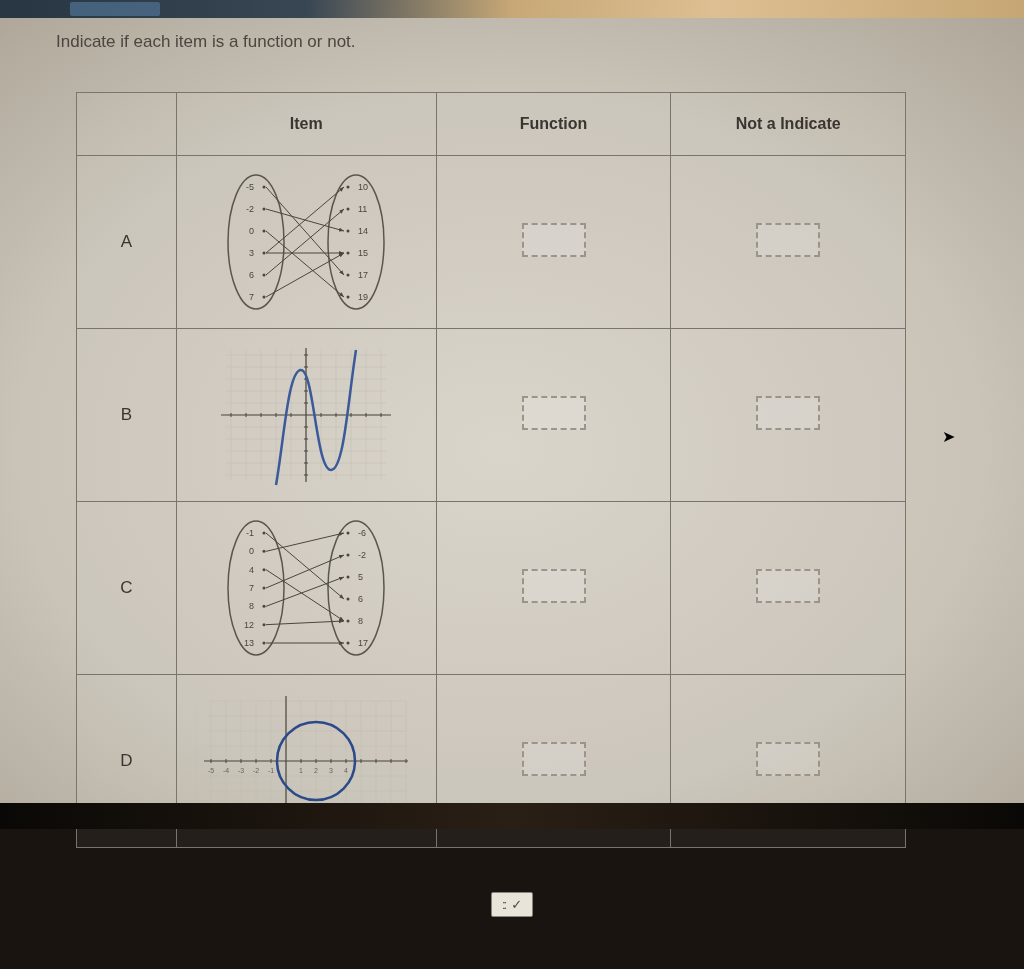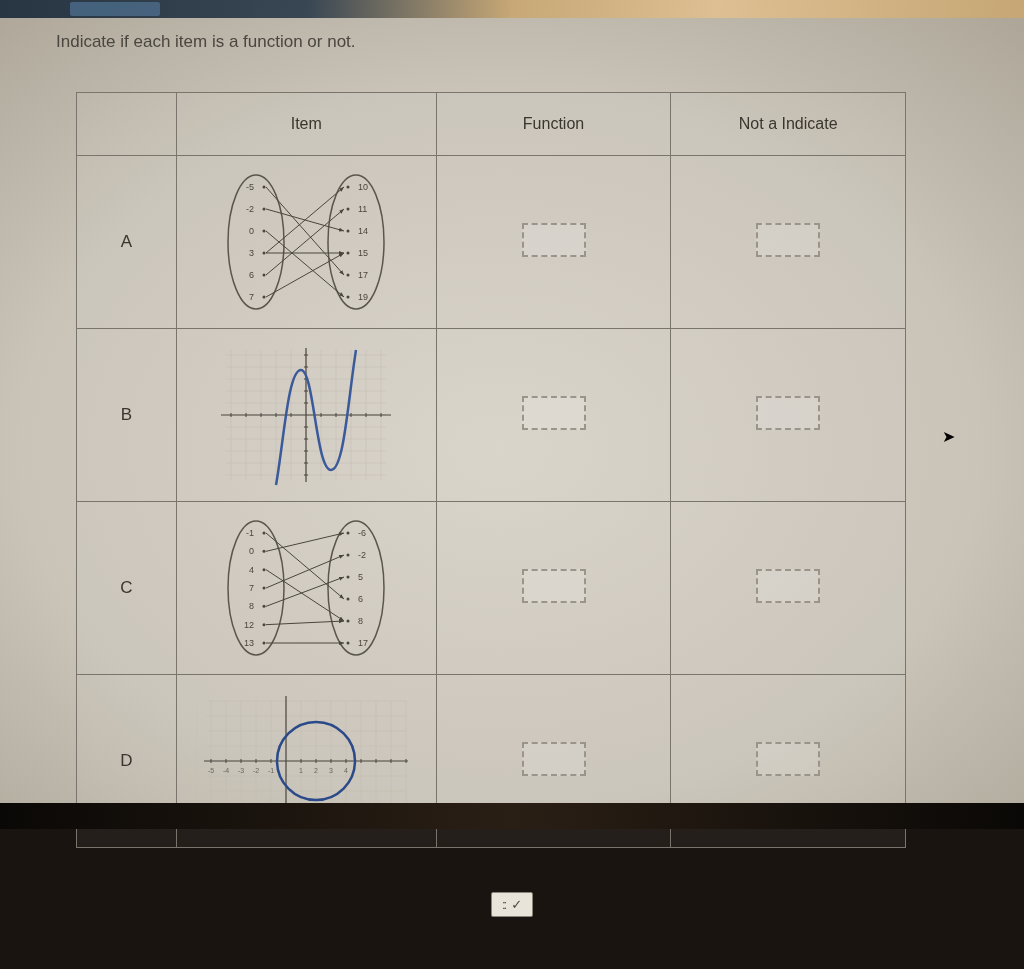--- a/index.html
+++ b/index.html
@@ -3,21 +3,21 @@
 <meta charset="utf-8">
 <style>
   html,body{margin:0;padding:0;width:1024px;height:969px;font-family:Verdana,Geneva,sans-serif;background:#1a1410;overflow:hidden}
   .page{position:relative;width:1024px;height:829px;background:radial-gradient(ellipse 800px 600px at 500px 450px,#d8d3c9 0%,#c9c3b8 60%,#aba496 100%)}
   .topbar{position:absolute;top:0;left:0;right:0;height:18px;background:linear-gradient(90deg,#1a2a3a 0%,#2a3a4a 30%,#c8a670 50%,#e0c090 70%,#c8a670 100%);opacity:.9}
   .tabbit{position:absolute;top:2px;left:70px;width:90px;height:14px;background:#3a5a7a;border-radius:2px}
   .prompt{position:absolute;top:32px;left:56px;color:#4a4640;font-size:17px}
   .tablewrap{position:absolute;top:92px;left:76px;width:830px}
   table.main{border-collapse:collapse;width:100%;background:rgba(255,255,255,.05)}
   table.main td,table.main th{border:1px solid #7a756c;vertical-align:middle;text-align:center}
-  th{font-weight:normal;color:#3a362f;font-size:16px;height:60px}
+  th{font-weight:bold;color:#3a362f;font-size:16px;height:60px}
   col.c0{width:100px}
   col.c1{width:260px}
   col.c2{width:235px}
   col.c3{width:235px}
   td.rowlabel{color:#3a362f;font-size:17px}
   td.itemcell,td.dropcell{height:170px}
   .dropbox{display:inline-block;width:60px;height:30px;border:2px dashed #9a948a;background:rgba(255,255,255,.15)}
   svg{display:block;margin:0 auto}
   .submitbar{position:absolute;left:0;right:0;top:892px;text-align:center}
   .submitbtn{display:inline-block;border:1px solid #8a8478;background:#e8e4da;padding:4px 10px;font-size:13px;color:#4a4640;border-radius:2px}

